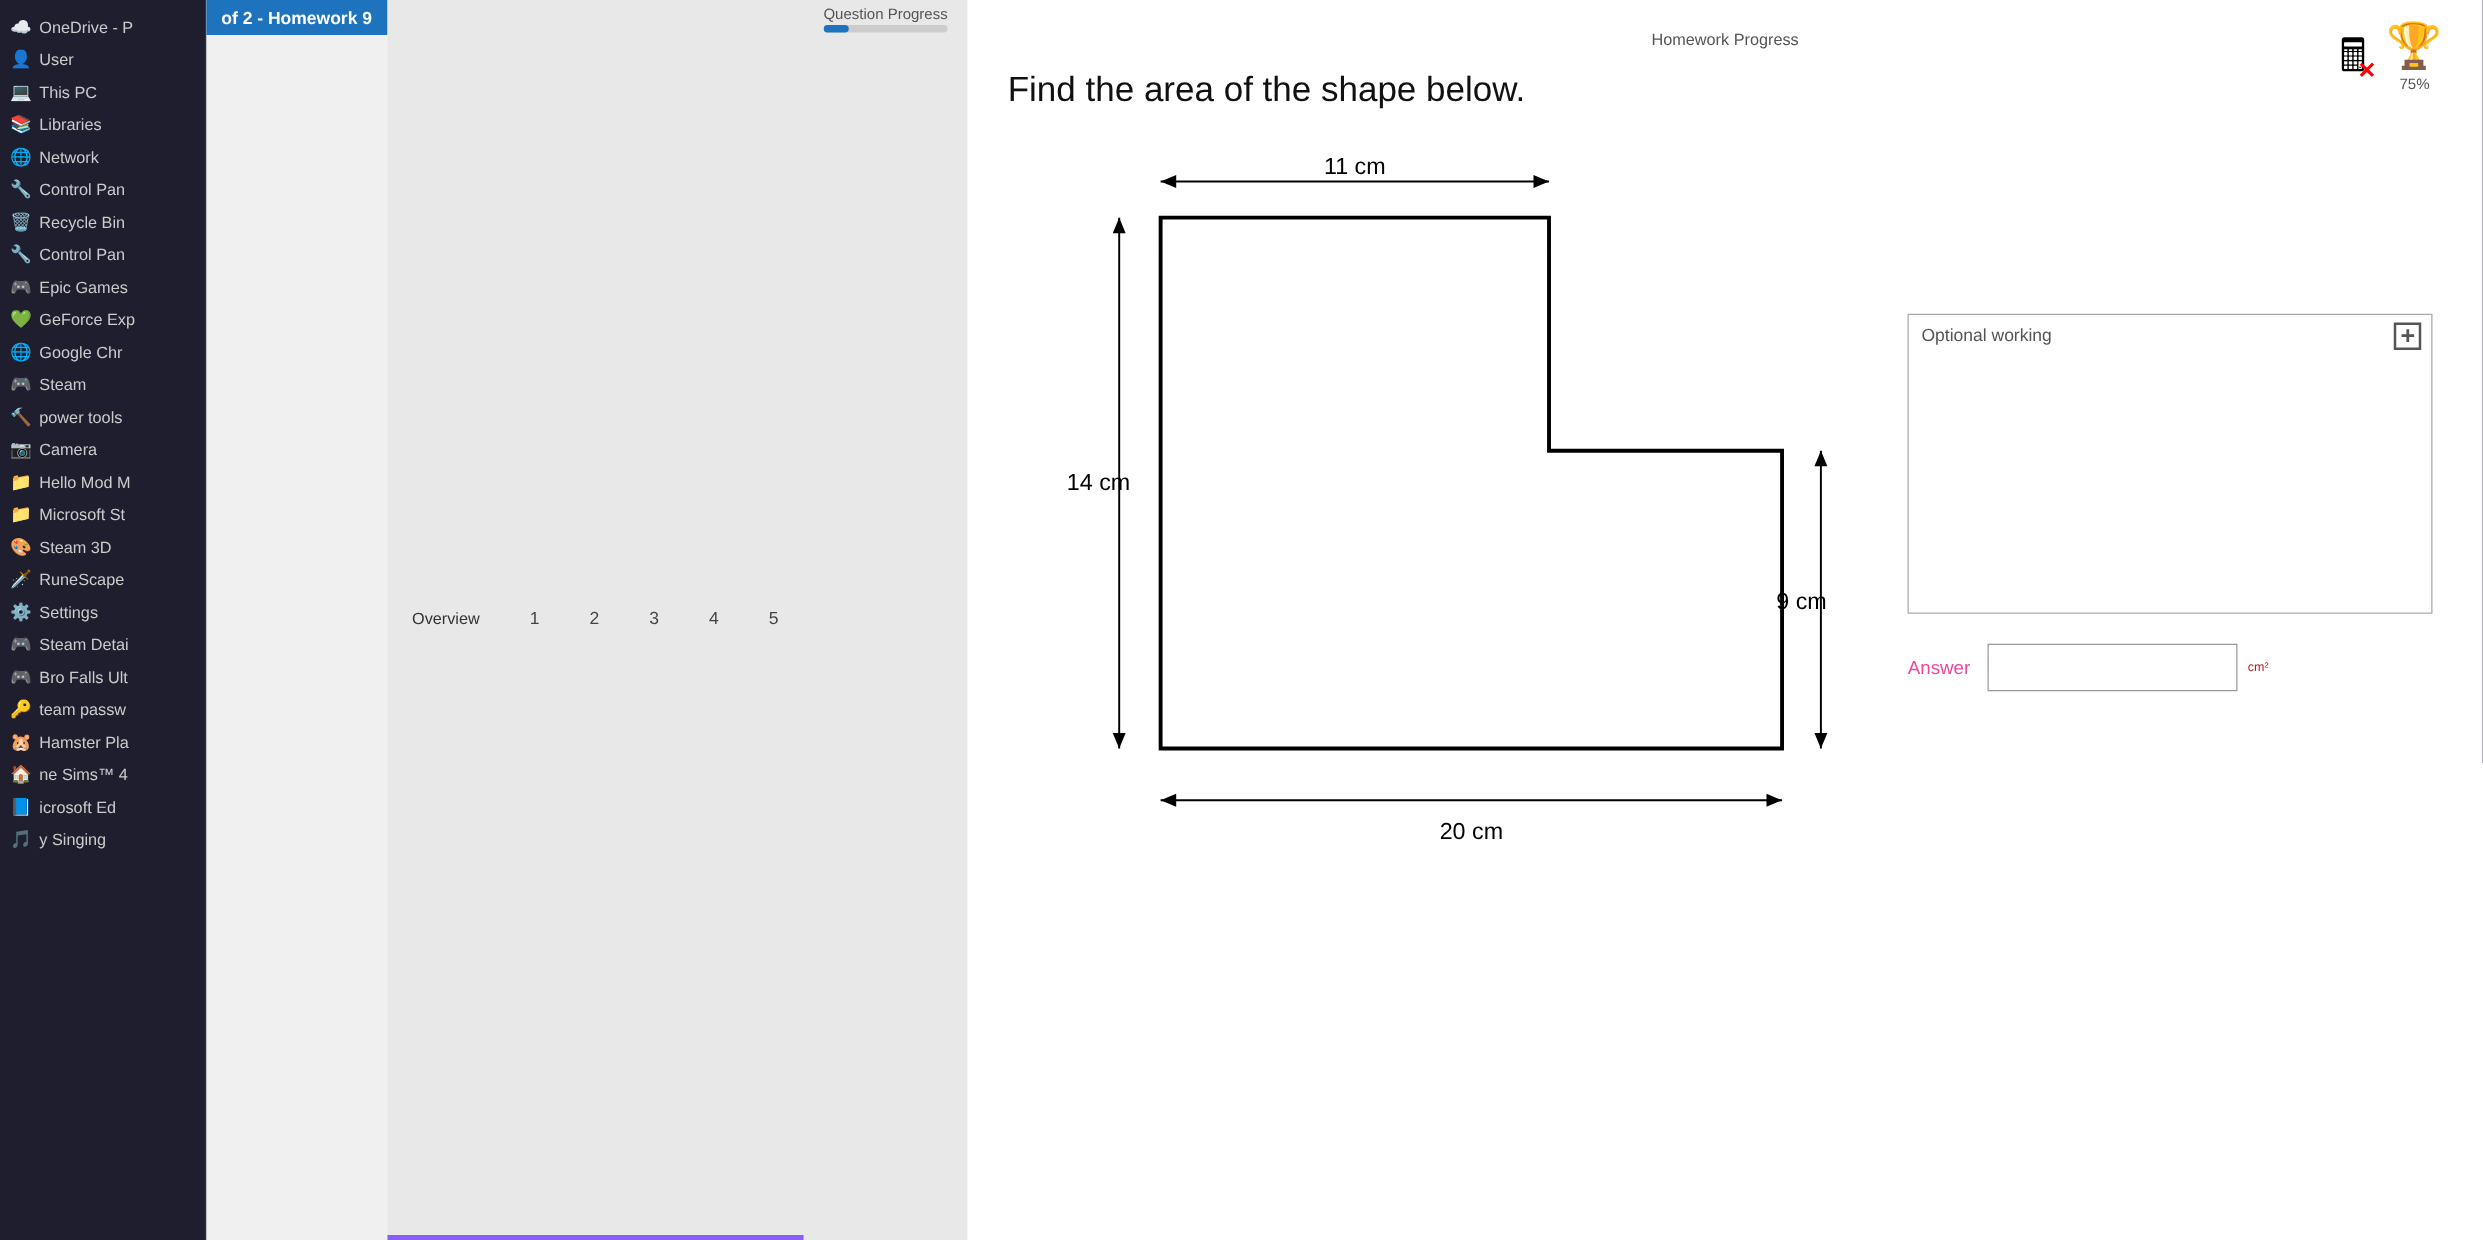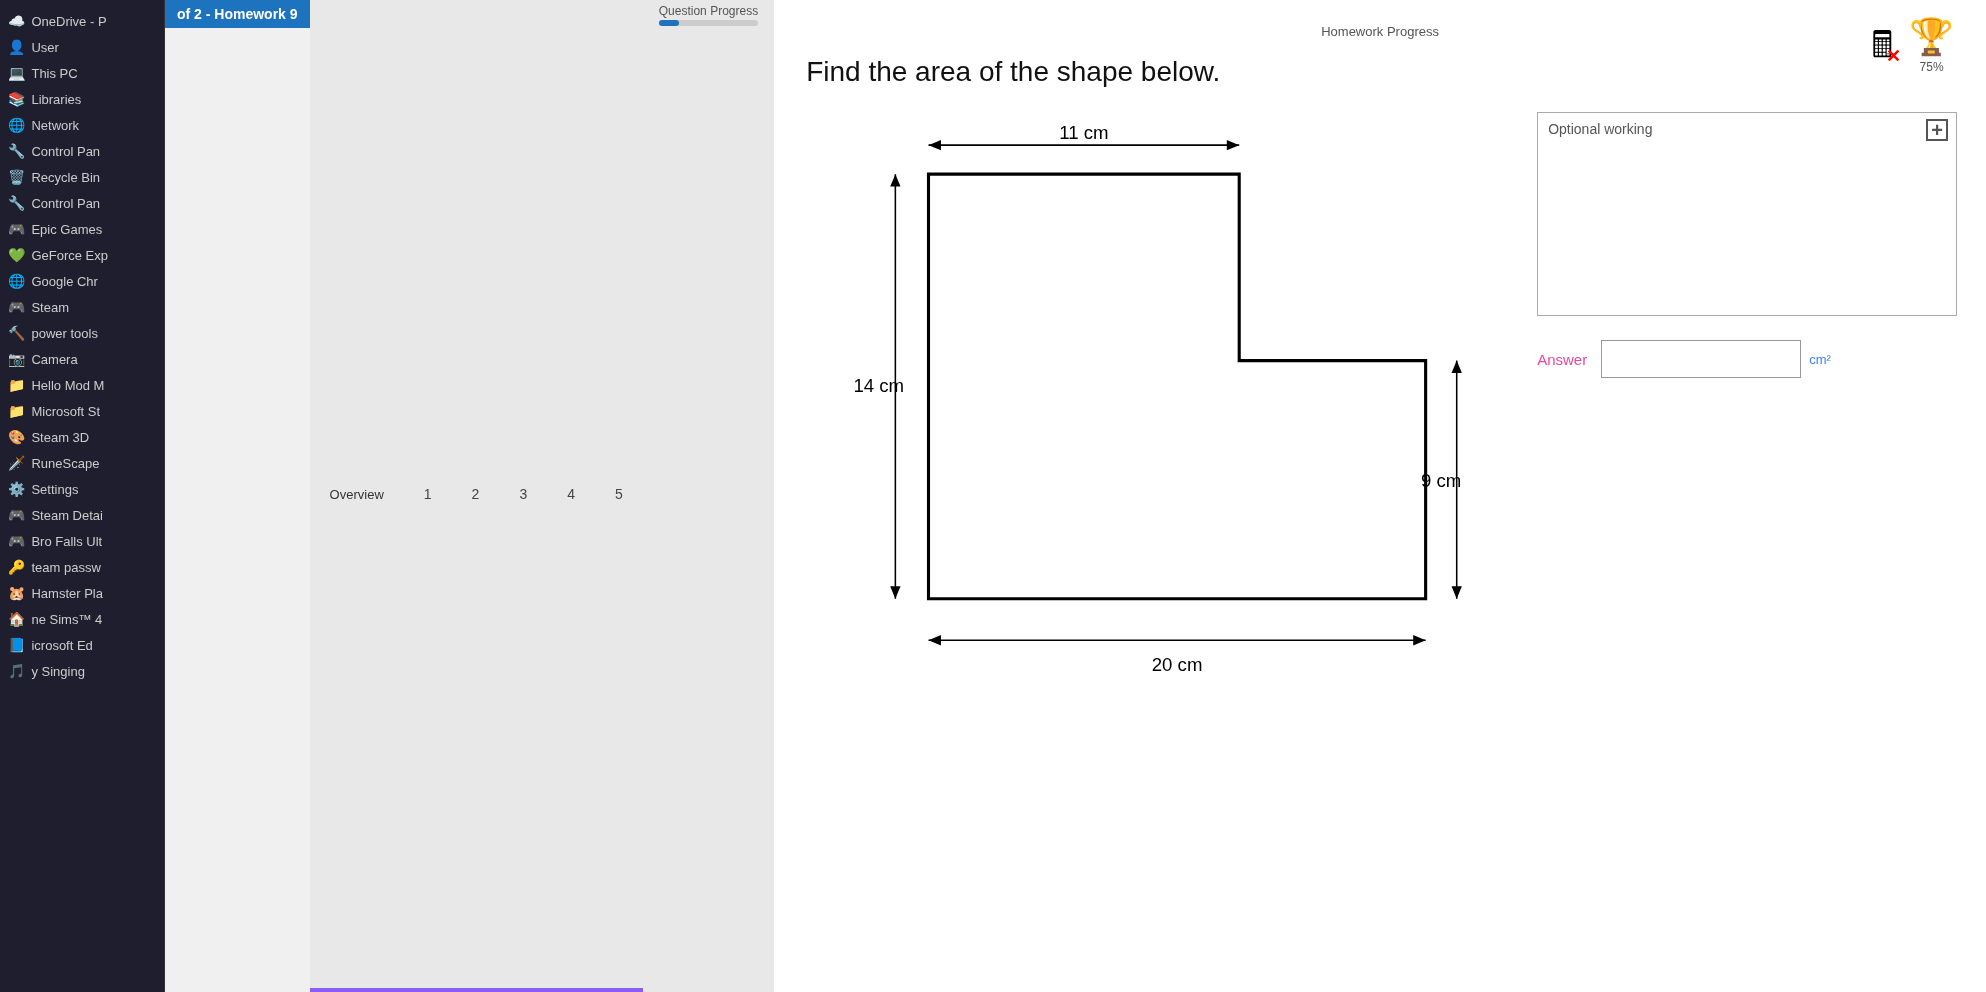--- a/index.html
+++ b/index.html
@@ -154,43 +154,43 @@
       font-size: 28px;
       font-weight: normal;
       color: #111;
       margin-bottom: 24px;
       margin-top: 32px;
     }
 
     
     #question-body {
       display: flex;
-      align-items: flex-start;
-      gap: 51px;
+      align-items: center;
+      gap: 40px;
     }
 
     
     #shape-area {
       flex-shrink: 0;
       position: relative;
       width: 680px;
       height: 580px;
     }
 
     
     #right-panel {
       flex: 1;
       display: flex;
       flex-direction: column;
       gap: 16px;
     }
     #optional-working {
       border: 1px solid #aaa;
       width: 420px;
-      height: 204px;
+      height: 240px;
       position: relative;
       background: white;
     }
     #optional-working-label {
       position: absolute;
       top: 8px;
       left: 10px;
       font-size: 14px;
       color: #555;
     }
@@ -222,22 +222,22 @@
       height: 38px;
       font-size: 15px;
       padding: 4px 8px;
     }
     #answer-label {
       font-size: 15px;
       color: #ec4899;
       margin-right: 6px;
     }
     #answer-unit {
-      font-size: 13px;
-      color: #3b82f6;
+      font-size: 10px;
+      color: #b91c1c;
     }
 
     
     #shape-svg {
       width: 100%;
       height: 100%;
     }
   </style>
 </head>
 <body>

